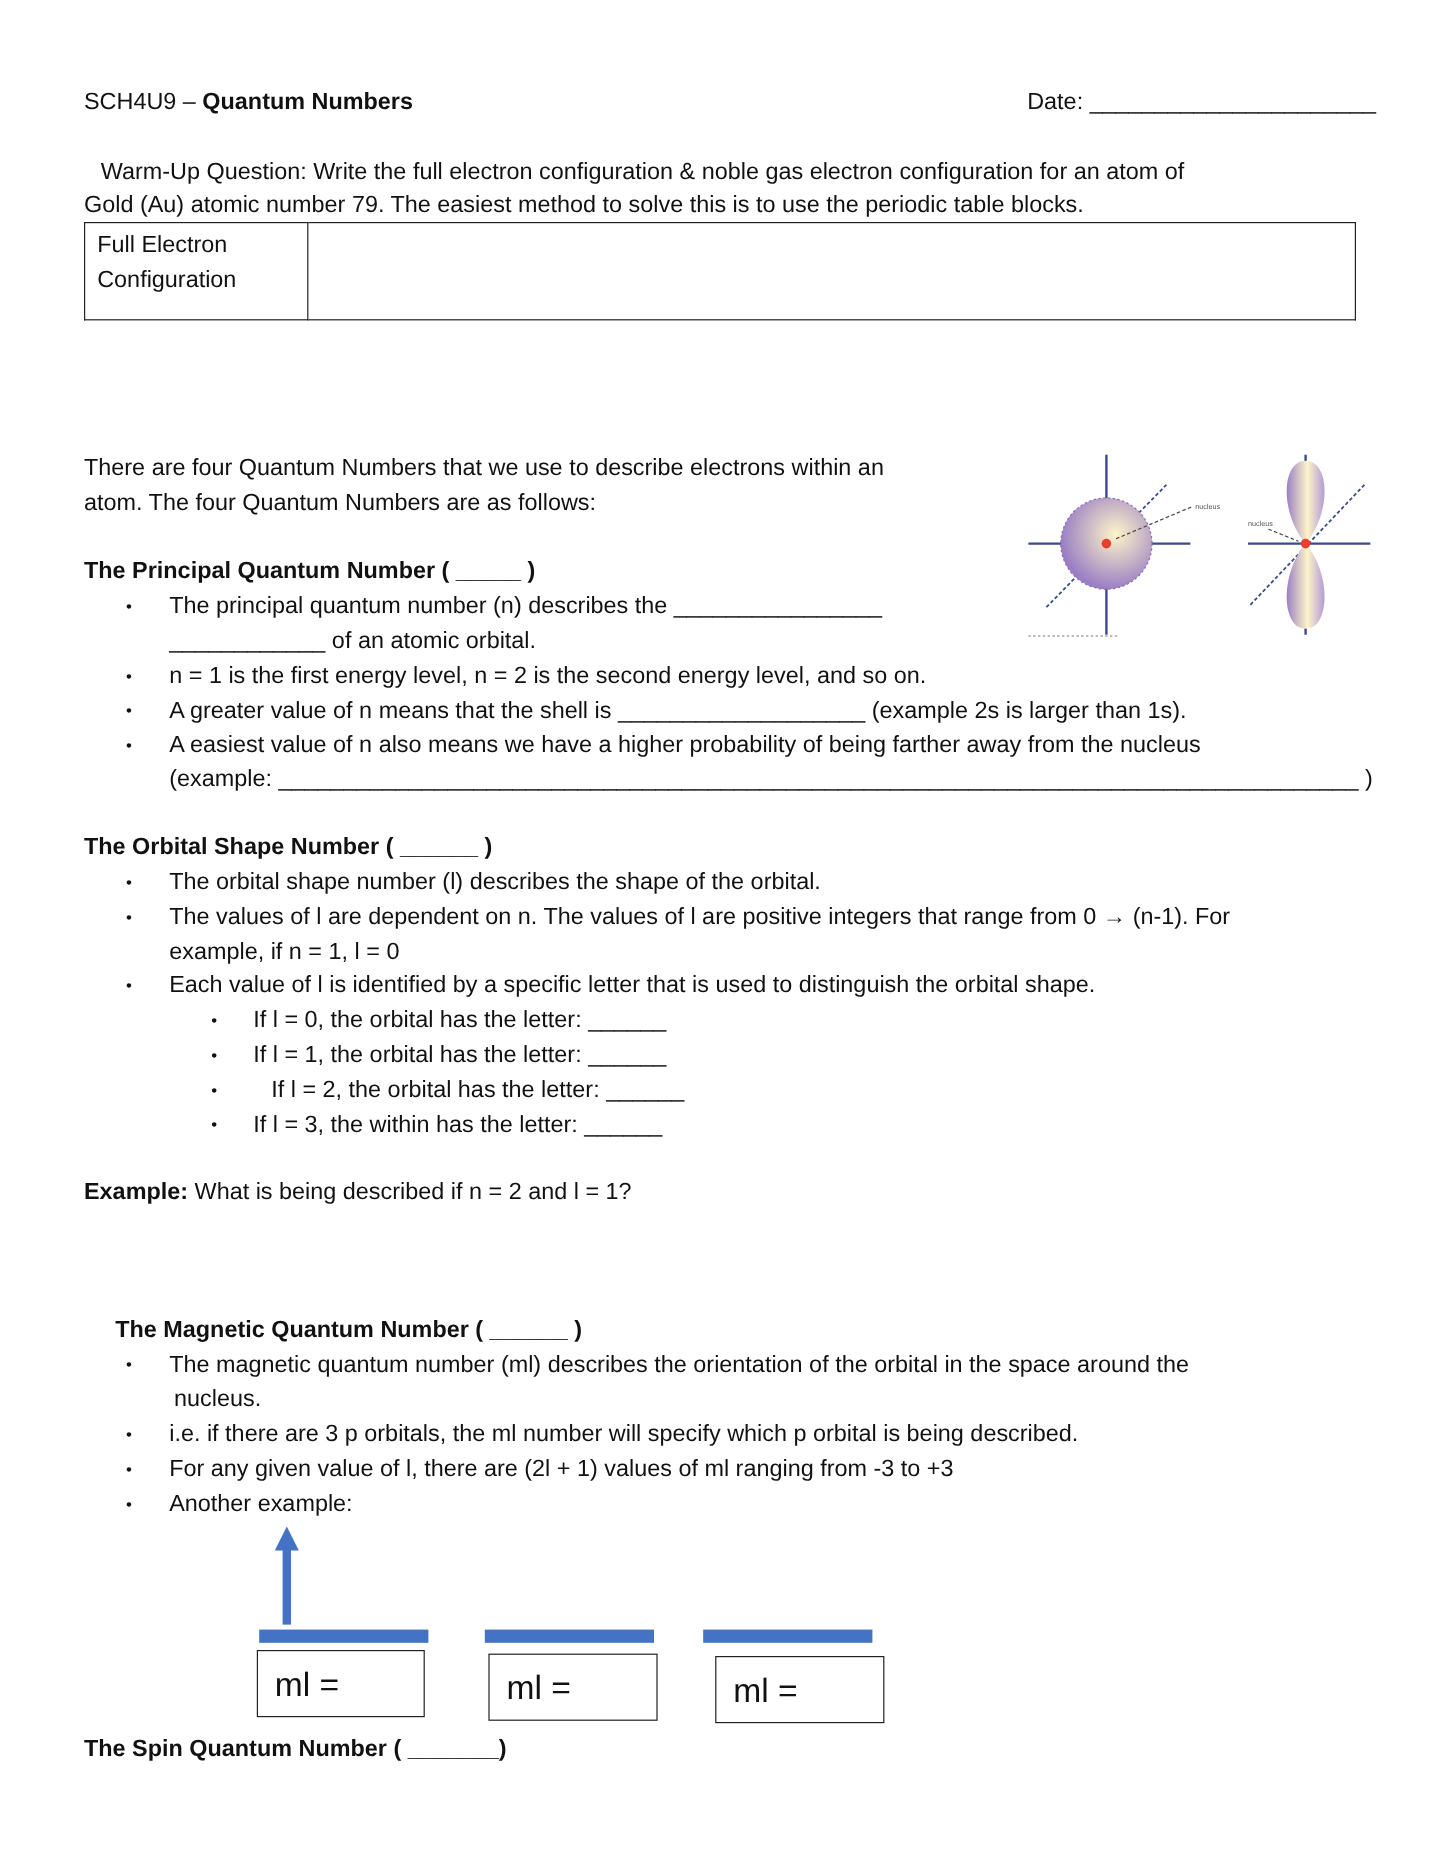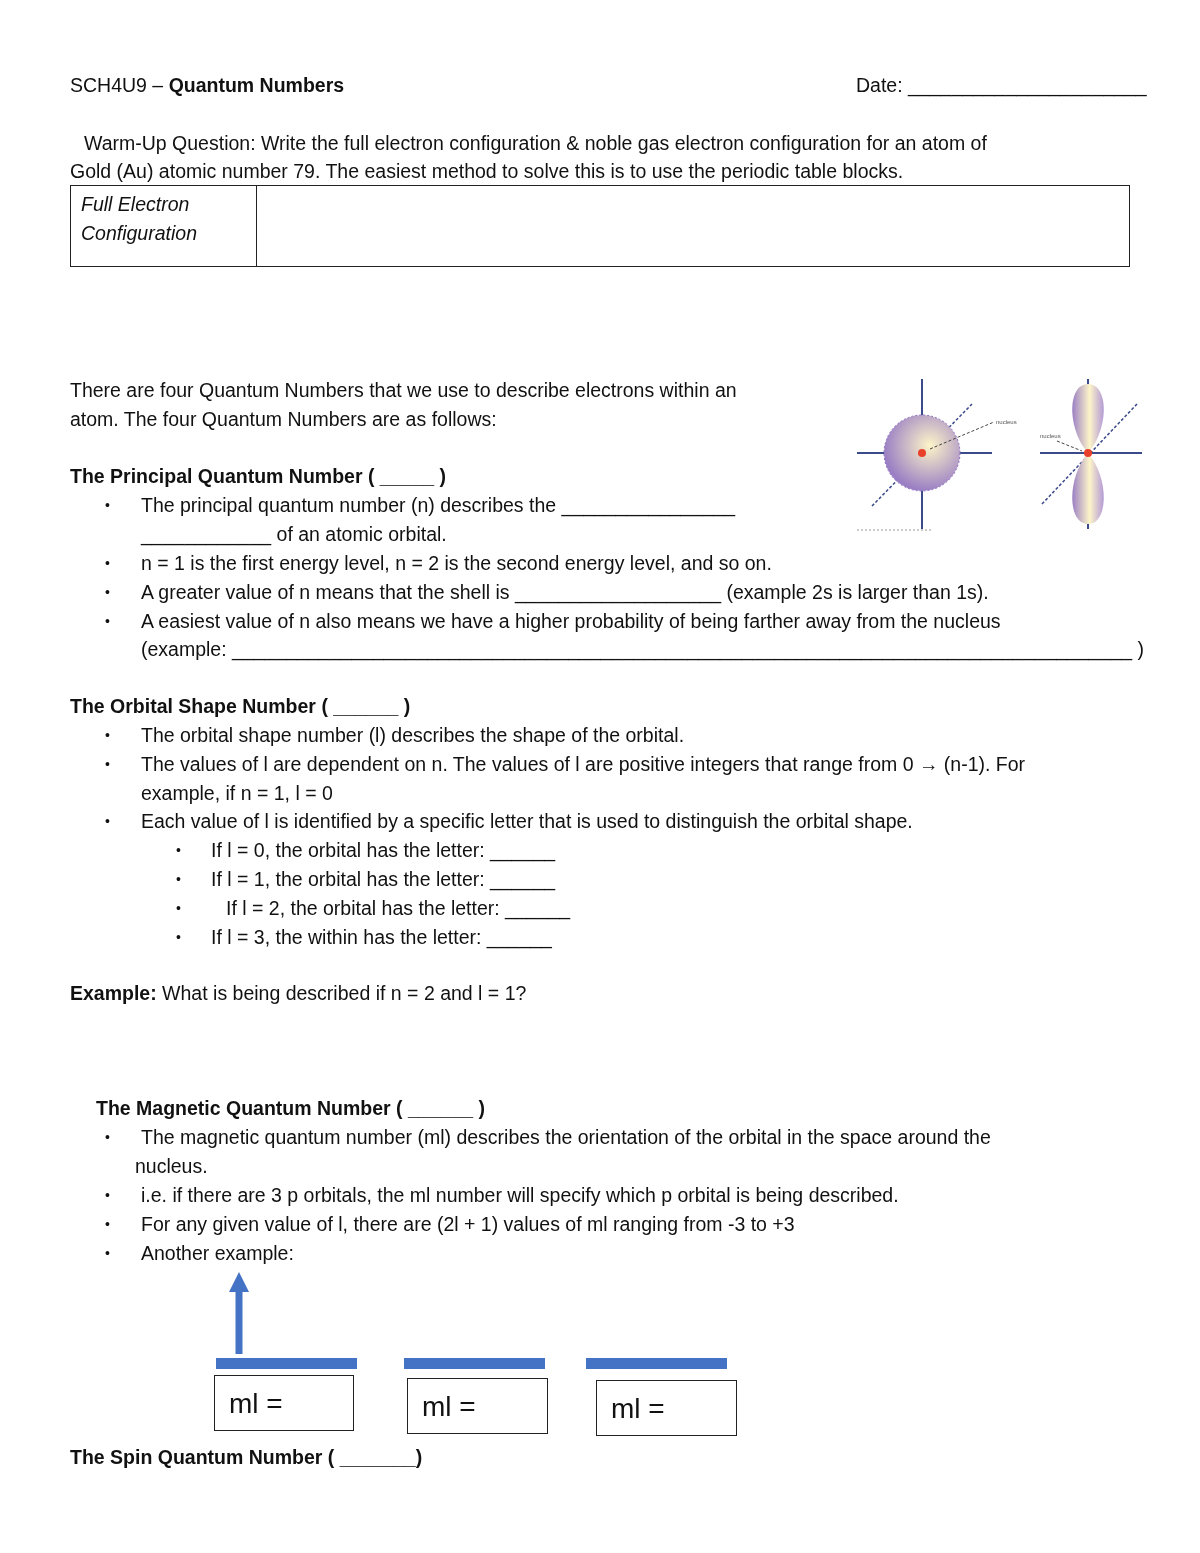--- a/index.html
+++ b/index.html
@@ -8,21 +8,21 @@
     font-family: "Liberation Sans", sans-serif; color: #111; font-size: 19.5px;
   }
   .abs { position: absolute; white-space: nowrap; }
   .b { font-weight: bold; }
   .bullet { position: absolute; font-size: 14px; }
   table.cfg {
     position: absolute; left: 70px; top: 185px; width: 1060px;
     border-collapse: collapse; font-size: 19.5px;
   }
   table.cfg td { border: 1.5px solid #222; vertical-align: top; padding: 4px 10px; height: 72px; }
-  table.cfg td.lbl { width: 165px; line-height: 29px; font-style: italic; }
+  table.cfg td.lbl { width: 165px; line-height: 29px; }
   .blue-bar { position: absolute; height: 11px; background: #4472c4; }
   .ml-box {
     position: absolute; border: 1.5px solid #222; height: 56px; width: 138px;
     font-size: 28px; line-height: 56px; padding-left: 14px; box-sizing: border-box; background:#fff;
   }
 </style>
 </head>
 <body>
 
 <div class="abs" style="left:70px; top:74px;">
@@ -114,21 +114,21 @@
 <div class="bullet" style="left:176px; top:929px;">•</div>
 <div class="abs" style="left:211px; top:926px;">If l = 3, the within has the letter: ______</div>
 
 <div class="abs" style="left:70px; top:982px;">
   <span class="b">Example:</span><span> What is being described if n = 2 and l = 1?</span>
 </div>
 
 <div class="abs b" style="left:70px; top:1097px;margin-left:26px;">The Magnetic Quantum Number ( ______ )</div>
 <div class="bullet" style="left:105px; top:1129px;">•</div>
 <div class="abs" style="left:141px; top:1126px;">The magnetic quantum number (ml) describes the orientation of the orbital in the space around the</div>
-<div class="abs" style="left:135px; top:1155px;text-align:center;">nucleus.</div>
+<div class="abs" style="left:145px; top:1155px;text-align:center;">nucleus.</div>
 <div class="bullet" style="left:105px; top:1187px;">•</div>
 <div class="abs" style="left:141px; top:1184px;">i.e. if there are 3 p orbitals, the ml number will specify which p orbital is being described.</div>
 <div class="bullet" style="left:105px; top:1216px;">•</div>
 <div class="abs" style="left:141px; top:1213px;">For any given value of l, there are (2l + 1) values of ml ranging from -3 to +3</div>
 <div class="bullet" style="left:105px; top:1245px;">•</div>
 <div class="abs" style="left:141px; top:1242px;">Another example:</div>
 
 <div class="abs" style="left:228px; top:1272px;">
   <svg width="22" height="82" viewBox="0 0 22 82">
     <polygon points="11,0 21,20 1,20" fill="#4472c4"></polygon>

